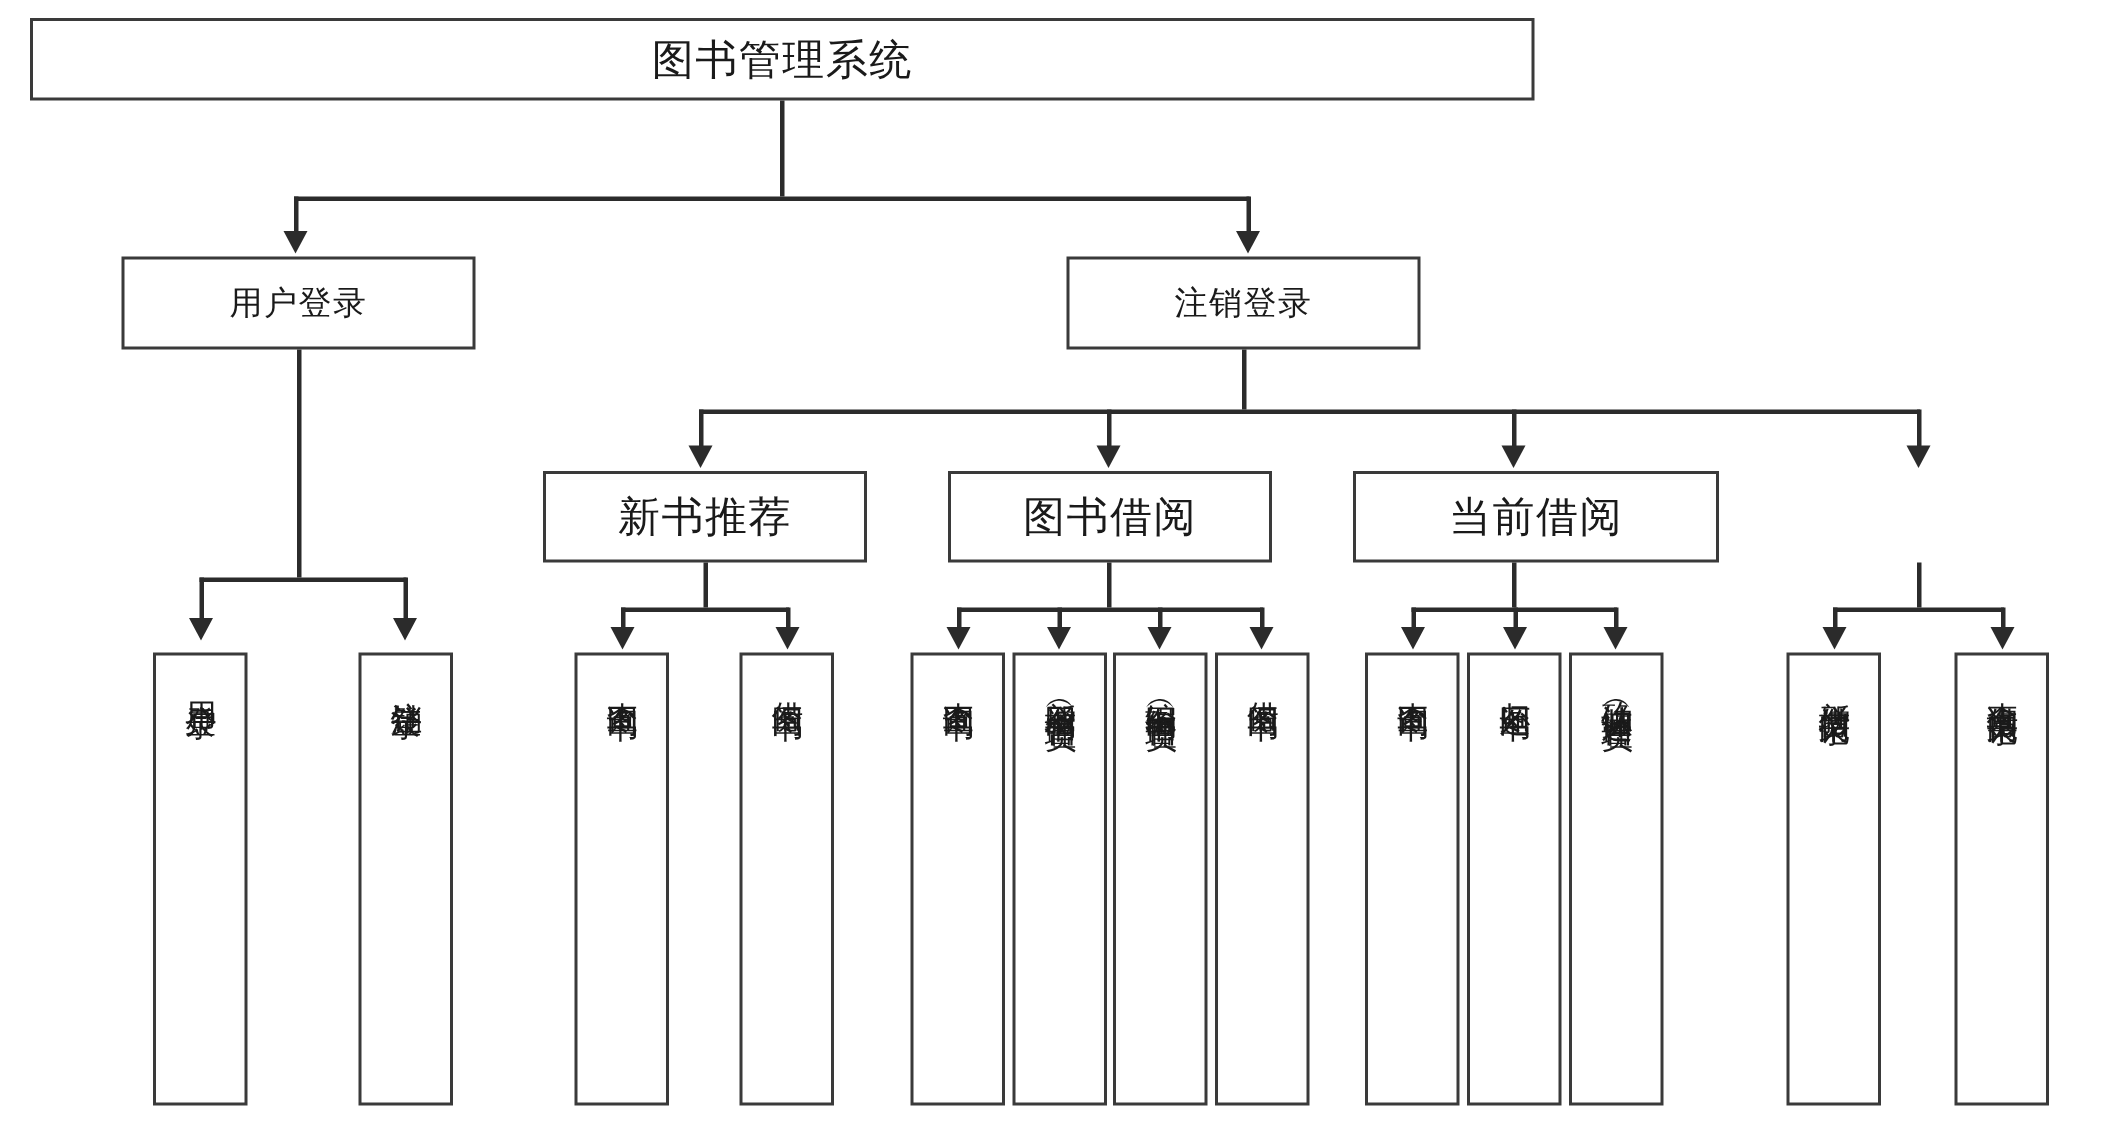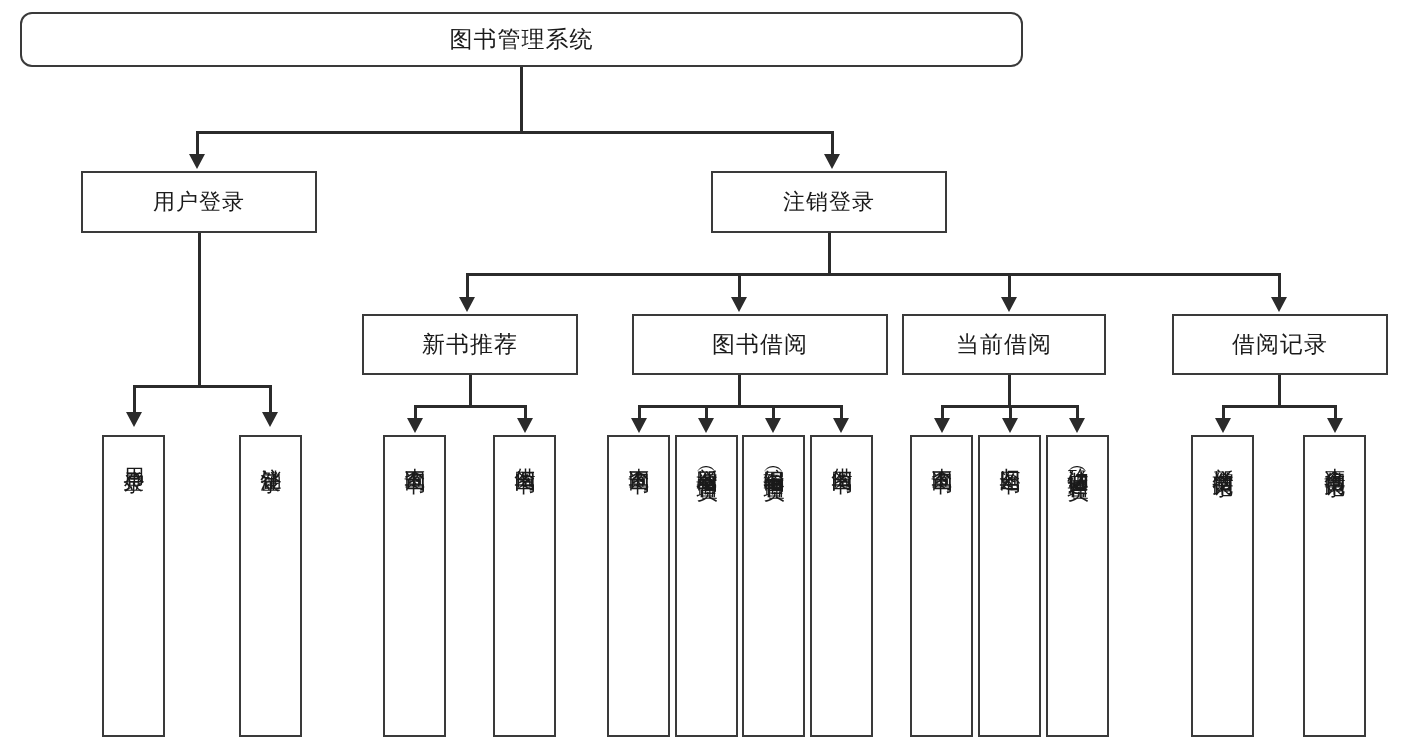--- a/index.html
+++ b/index.html
@@ -21,30 +21,29 @@
     position: absolute;
     box-sizing: border-box;
     border: 2.5px solid #3a3a3a;
     background: #ffffff;
     display: flex;
     align-items: center;
     justify-content: center;
     color: #1a1a1a;
   }
   .node-root {
-    font-size: 23px;
+    font-size: 28px;
     letter-spacing: 1px;
-    border-radius: 12px;
   }
   .node-l2 {
     font-size: 22px;
     letter-spacing: 1px;
   }
   .node-l3 {
-    font-size: 23px;
+    font-size: 28px;
     letter-spacing: 1px;
   }
   .node-leaf {
     font-size: 21px;
     align-items: flex-start;
     justify-content: center;
     padding-top: 14px;
   }
   .vtext {
     writing-mode: vertical-rl;
@@ -117,28 +116,25 @@
   <div class="line vline" style="left:738px; top:273px; height:27px;"></div>
   <div class="arrow" style="left:731px; top:297px;"></div>
   <div class="line vline" style="left:1008px; top:273px; height:27px;"></div>
   <div class="arrow" style="left:1001px; top:297px;"></div>
   <div class="line vline" style="left:1278px; top:273px; height:27px;"></div>
   <div class="arrow" style="left:1271px; top:297px;"></div>
 
   <div class="node node-l3" style="left:362px; top:314px; width:216px; height:61px;">
     <span>新书推荐</span>
   </div>
-  <div class="node node-l3" style="left:632px; top:314px; width:256px; height:61px;">
+  <div class="node node-l3" style="left:632px; top:314px; width:216px; height:61px;">
     <span>图书借阅</span>
   </div>
-  <div class="node node-l3" style="left:902px; top:314px; width:204px; height:61px;">
+  <div class="node node-l3" style="left:902px; top:314px; width:244px; height:61px;">
     <span>当前借阅</span>
-  </div>
-  <div class="node node-l3" style="left:1172px; top:314px; width:216px; height:61px;">
-    <span>借阅记录</span>
   </div>
 
   <div class="line vline" style="left:469px; top:375px; height:30px;"></div>
   <div class="line hline" style="left:414px; top:405px; width:112px;"></div>
   <div class="line vline" style="left:414px; top:405px; height:16px;"></div>
   <div class="arrow" style="left:407px; top:418px;"></div>
   <div class="line vline" style="left:524px; top:405px; height:16px;"></div>
   <div class="arrow" style="left:517px; top:418px;"></div>
 
   <div class="line vline" style="left:738px; top:375px; height:30px;"></div>

